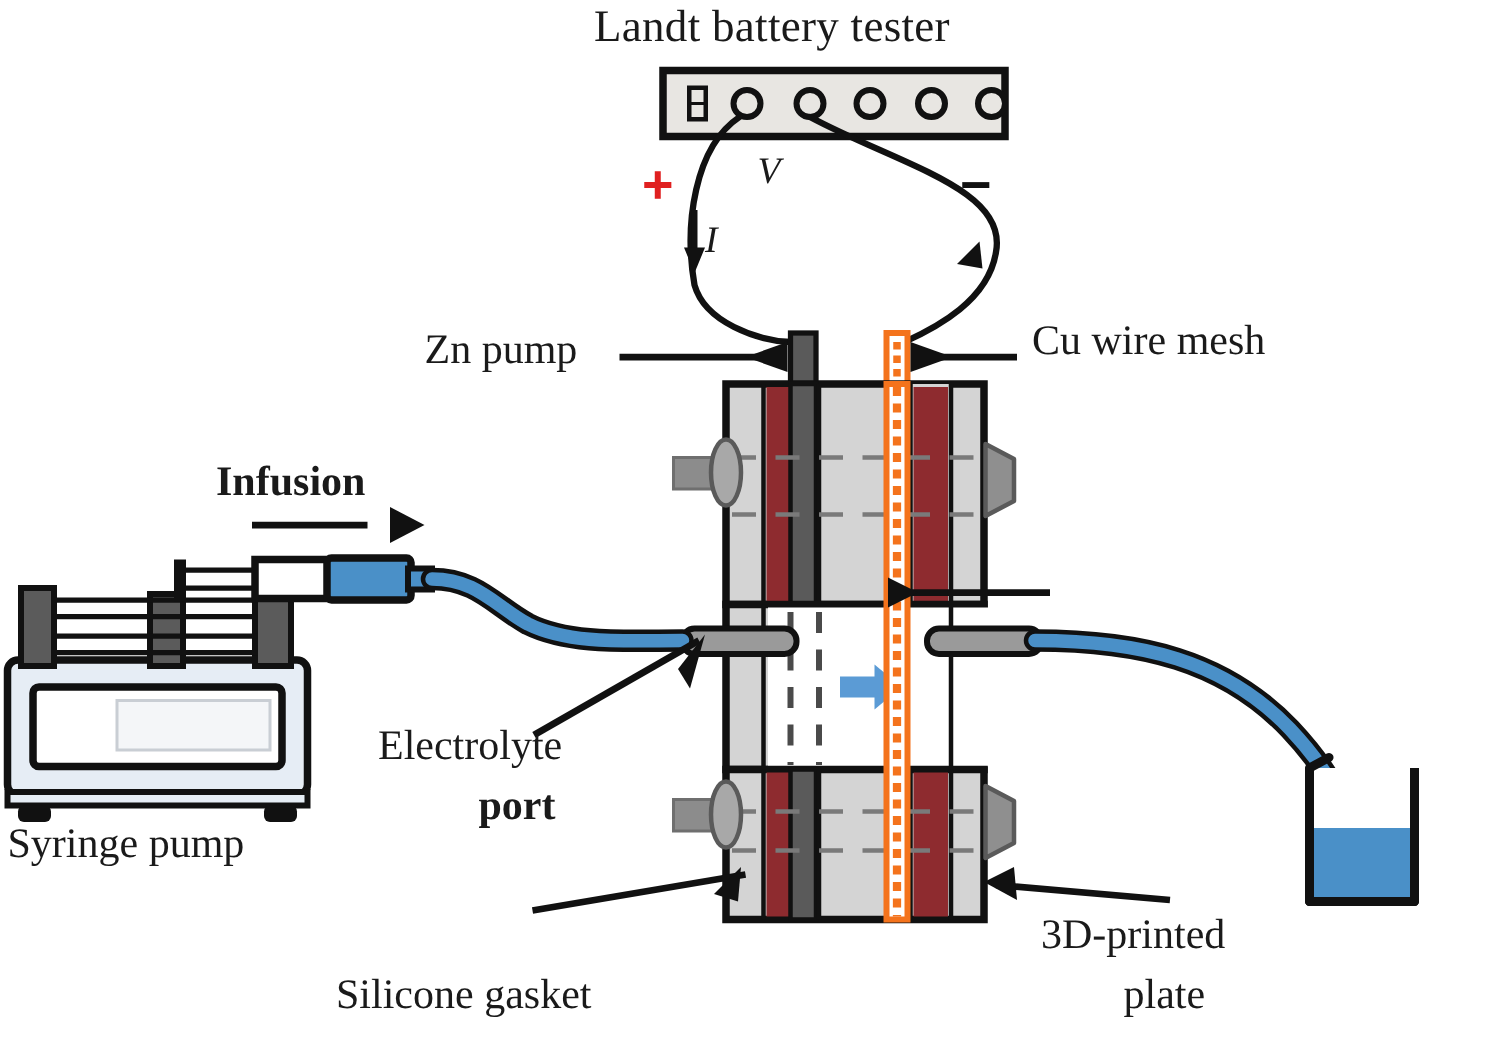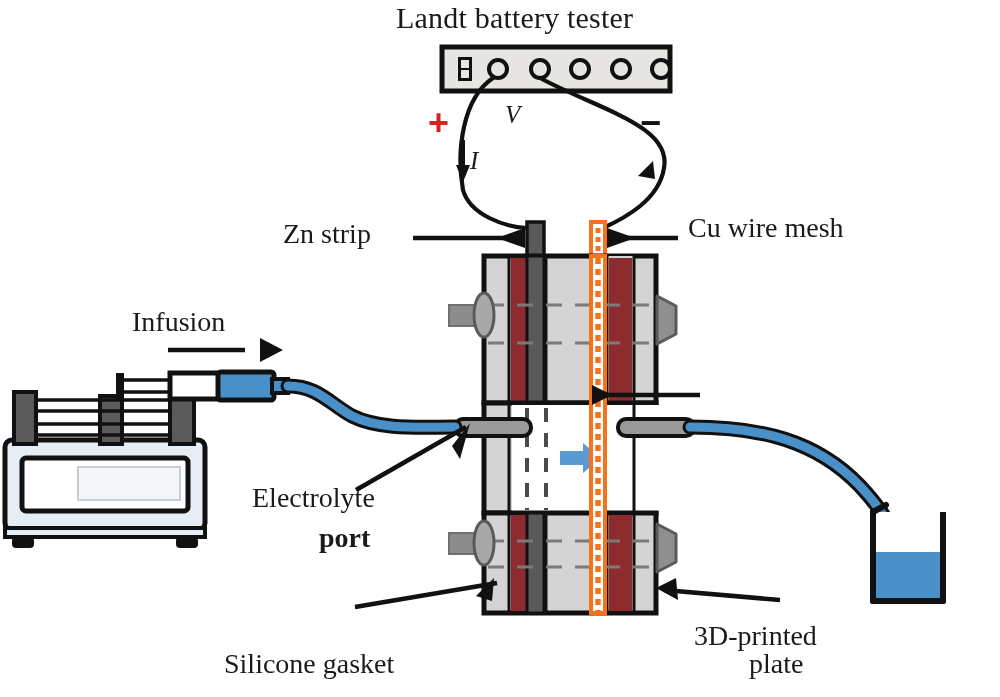--- a/index.html
+++ b/index.html
@@ -209,28 +209,29 @@
   </g>
 </svg>
 
 <div class="lbl t-title" style="left:396px;top:2px;width:320px;">Landt battery tester</div>
 
 <div class="lbl t-sign" style="left:428px;top:104px;color:#e02020;">+</div>
 <div class="lbl t-sign" style="left:640px;top:104px;color:#111;">−</div>
 <div class="lbl t-ital" style="left:505px;top:102px;">V</div>
 <div class="lbl t-ital" style="left:470px;top:148px;">I</div>
 
-<div class="lbl t-big" style="left:283px;top:219px;">Zn strip</div>
+<div class="lbl t-big" style="left:283px;top:219px;">Zn pump</div>
 <div class="lbl t-big" style="left:688px;top:213px;">Cu wire mesh</div>
 
-<div class="lbl t-big" style="left:132px;top:307px;">Infusion</div>
+<div class="lbl t-big" style="left:144px;top:307px;font-weight:bold;">Infusion</div>
 
 
 <div class="lbl t-big" style="left:252px;top:483px;">Electrolyte</div>
 <div class="lbl t-big" style="left:319px;top:523px;font-weight:bold;">port</div>
 
+<div class="lbl t-big" style="left:5px;top:548px;">Syringe pump</div>
 
 <div class="lbl t-big" style="left:224px;top:613px;margin-top:36px;">Silicone gasket</div>
 
-<div class="lbl t-big" style="left:694px;top:609px;margin-top:12px;">3D-printed</div>
+<div class="lbl t-big" style="left:694px;top:609px;">3D-printed</div>
 <div class="lbl t-big" style="left:749px;top:649px;">plate</div>
 
 </div>
 
 </body></html>

